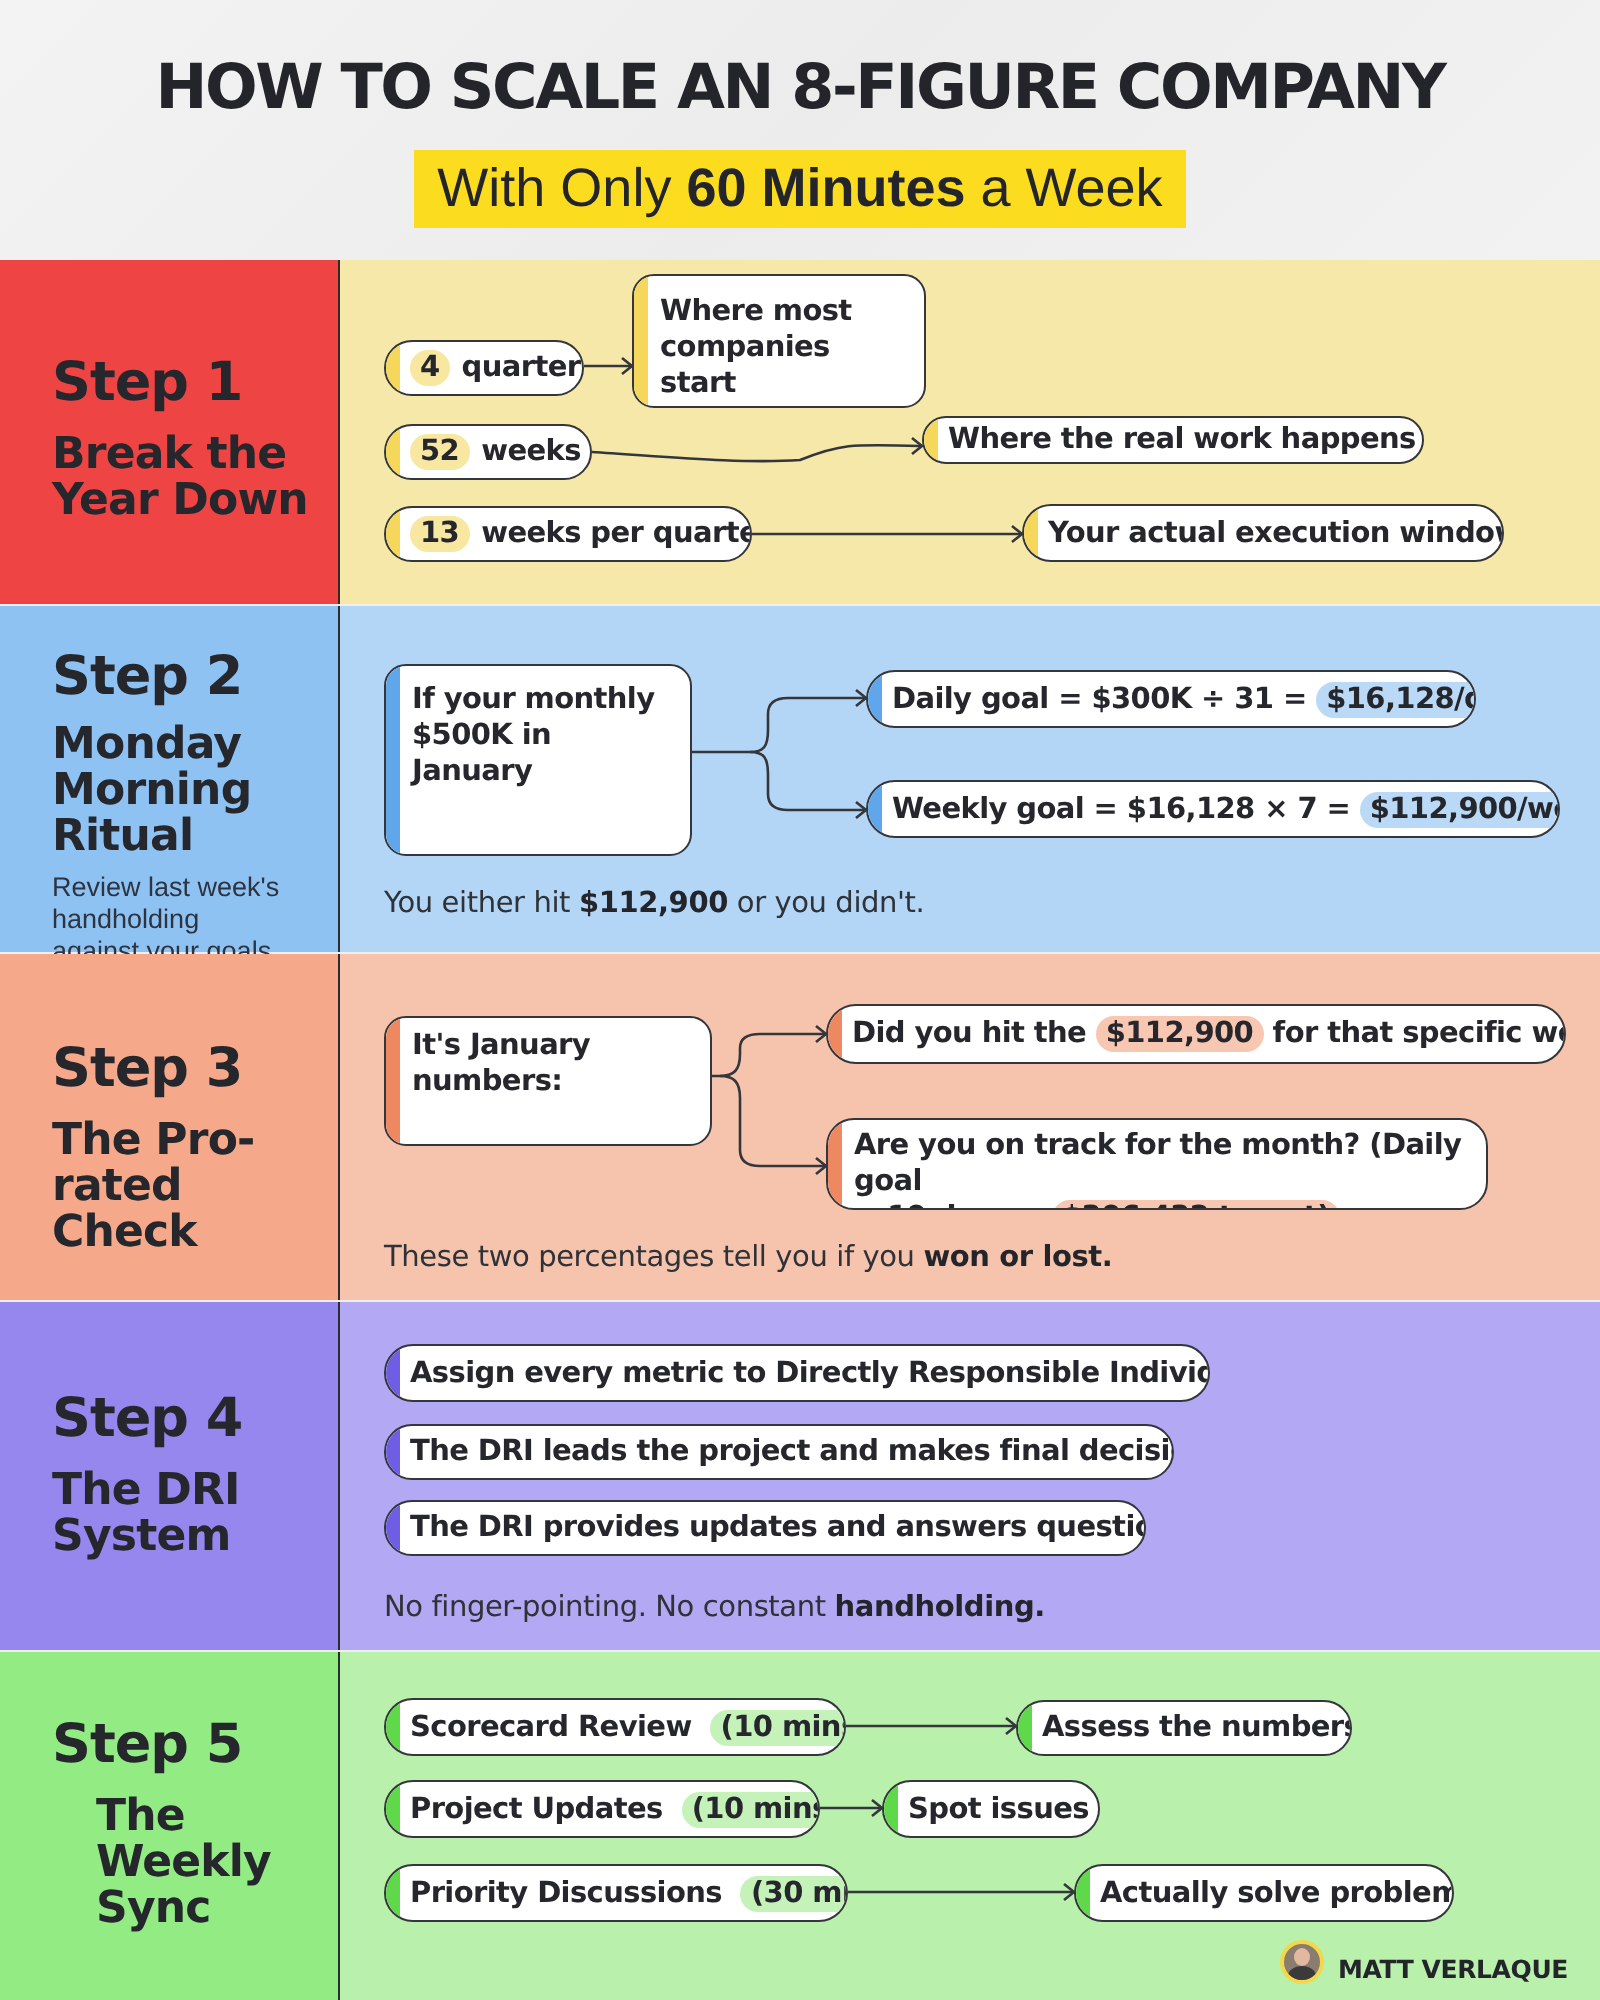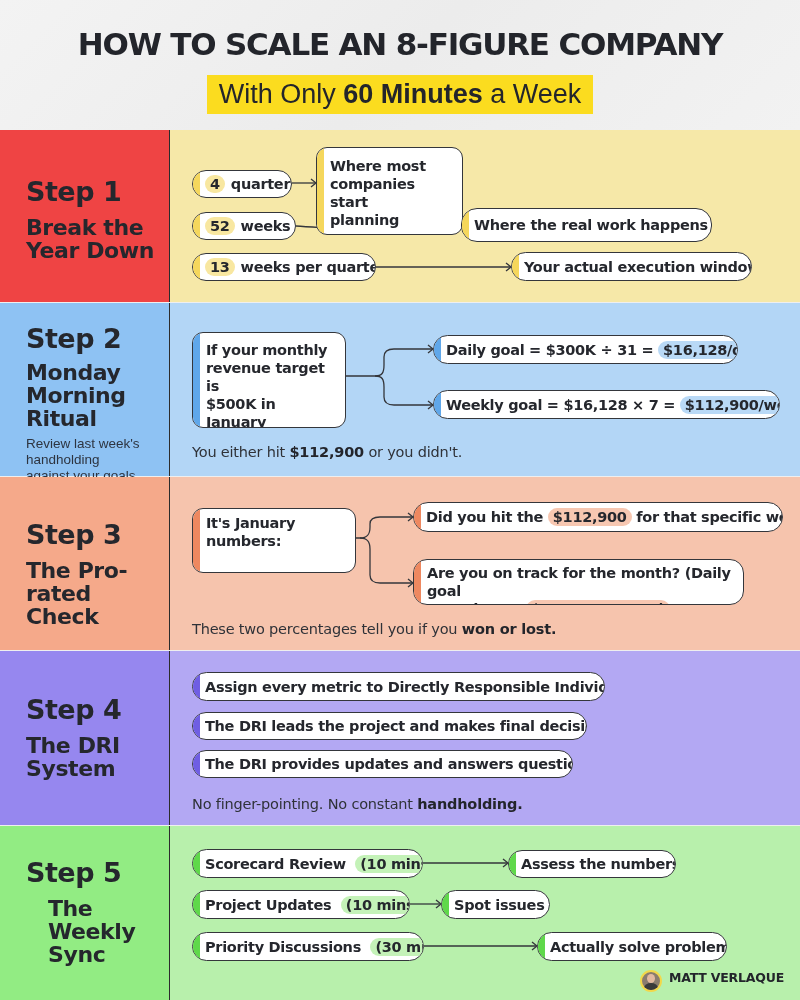--- a/index.html
+++ b/index.html
@@ -75,21 +75,21 @@
     .box .txt { position: relative; padding: 7px 10px 7px 13px; }
     .hl { border-radius: 10px; padding: 1px 5px; }
     .num { border-radius: 9px; padding: 1px 5px; margin-right: 6px; }
     .footnote {
       position: absolute; left: 22px; font-size: 14.5px; color: #2f3238;
       font-family: "DejaVu Sans", sans-serif; letter-spacing: -0.2px;
     }
     .footnote b { font-weight: bold; color: #23252b; }
     svg.conn { position: absolute; left: 0; top: 0; overflow: visible; }
     .credit {
-      position: absolute; right: 16px; bottom: 8px; display: flex; align-items: flex-start;
+      position: absolute; right: 16px; bottom: 8px; display: flex; align-items: flex-end;
       font-weight: bold; font-size: 12.5px; color: #23252b; font-family: "DejaVu Sans", sans-serif;
       letter-spacing: -0.2px;
     }
     .avatar {
       width: 22px; height: 22px; border-radius: 50%; background: #8a7c6e;
       border: 2.5px solid #f2d84a; margin-right: 7px; position: relative; overflow: hidden;
     }
     .avatar::before {
       content: ""; position: absolute; left: 5px; top: 2px; width: 8px; height: 9px;
       border-radius: 50%; background: #e2b9a0;
@@ -136,29 +136,29 @@
     </div>
     <div class="pill" style="left:22px; top:82px; width:104px; height:28px;">
       <div class="accent" style="background:#f5d75c;"></div>
       <span class="txt"><span class="num" style="background:#f8e7a0;">52</span><span>weeks</span></span>
     </div>
     <div class="pill" style="left:22px; top:123px; width:184px; height:28px;">
       <div class="accent" style="background:#f5d75c;"></div>
       <span class="txt"><span class="num" style="background:#f8e7a0;">13</span><span>weeks per quarter</span></span>
     </div>
 
-    <div class="box" style="left:146px; top:17px; width:147px; height:88px;">
+    <div class="box" style="left:146px; top:7px; width:147px; height:67px;">
       <div class="accent" style="background:#f5d75c;"></div>
       <div class="txt" style="padding-top:9px;">
         <div>Where most</div>
         <div>companies start</div>
         <div>planning</div>
       </div>
     </div>
-    <div class="pill" style="left:291px; top:78px; width:251px; height:34px;">
+    <div class="pill" style="left:291px; top:78px; width:251px; height:24px;">
       <div class="accent" style="background:#f5d75c;"></div>
       <span class="txt">Where the real work happens</span>
     </div>
     <div class="pill" style="left:341px; top:122px; width:241px; height:29px;">
       <div class="accent" style="background:#f5d75c;"></div>
       <span class="txt">Your actual execution window</span>
     </div>
   </div>
 </div>
 
@@ -182,21 +182,20 @@
         <path d="M176 73 H205 C212 73, 214 70, 214 62 V54 C214 48, 218 46, 224 46 H262"></path>
         <path d="M205 73 C212 73, 214 76, 214 84 V94 C214 100, 218 102, 224 102 H262"></path>
         <path d="M258 42 L263 46 L258 50"></path>
         <path d="M258 98 L263 102 L258 106"></path>
       </g>
     </svg>
     <div class="box" style="left:22px; top:29px; width:154px; height:96px;">
       <div class="accent" style="background:#5fa7ea;"></div>
       <div class="txt" style="padding-top:8px;">
         <div>If your monthly</div>
-        <div>revenue target is</div>
         <div>$500K in January</div>
 
       </div>
     </div>
     <div class="pill" style="left:263px; top:32px; width:305px; height:29px;">
       <div class="accent" style="background:#5fa7ea;"></div>
       <span class="txt"><span>Daily goal = $300K ÷ 31 = </span><span class="hl" style="background:#b9d9f6;">$16,128/day</span></span>
     </div>
     <div class="pill" style="left:263px; top:87px; width:347px; height:29px;">
       <div class="accent" style="background:#5fa7ea;"></div>

